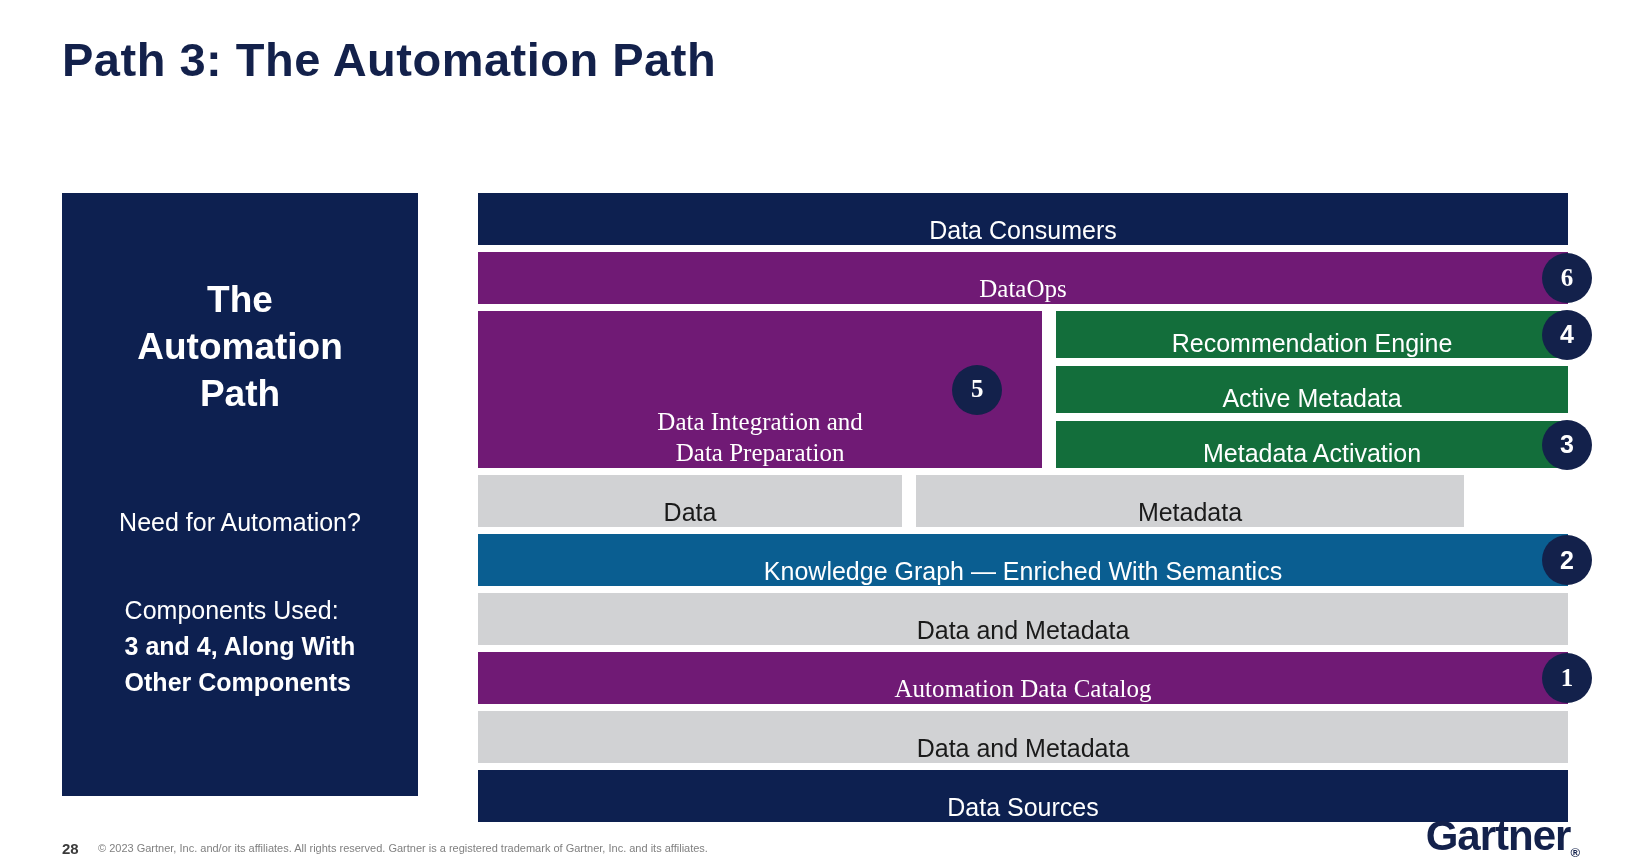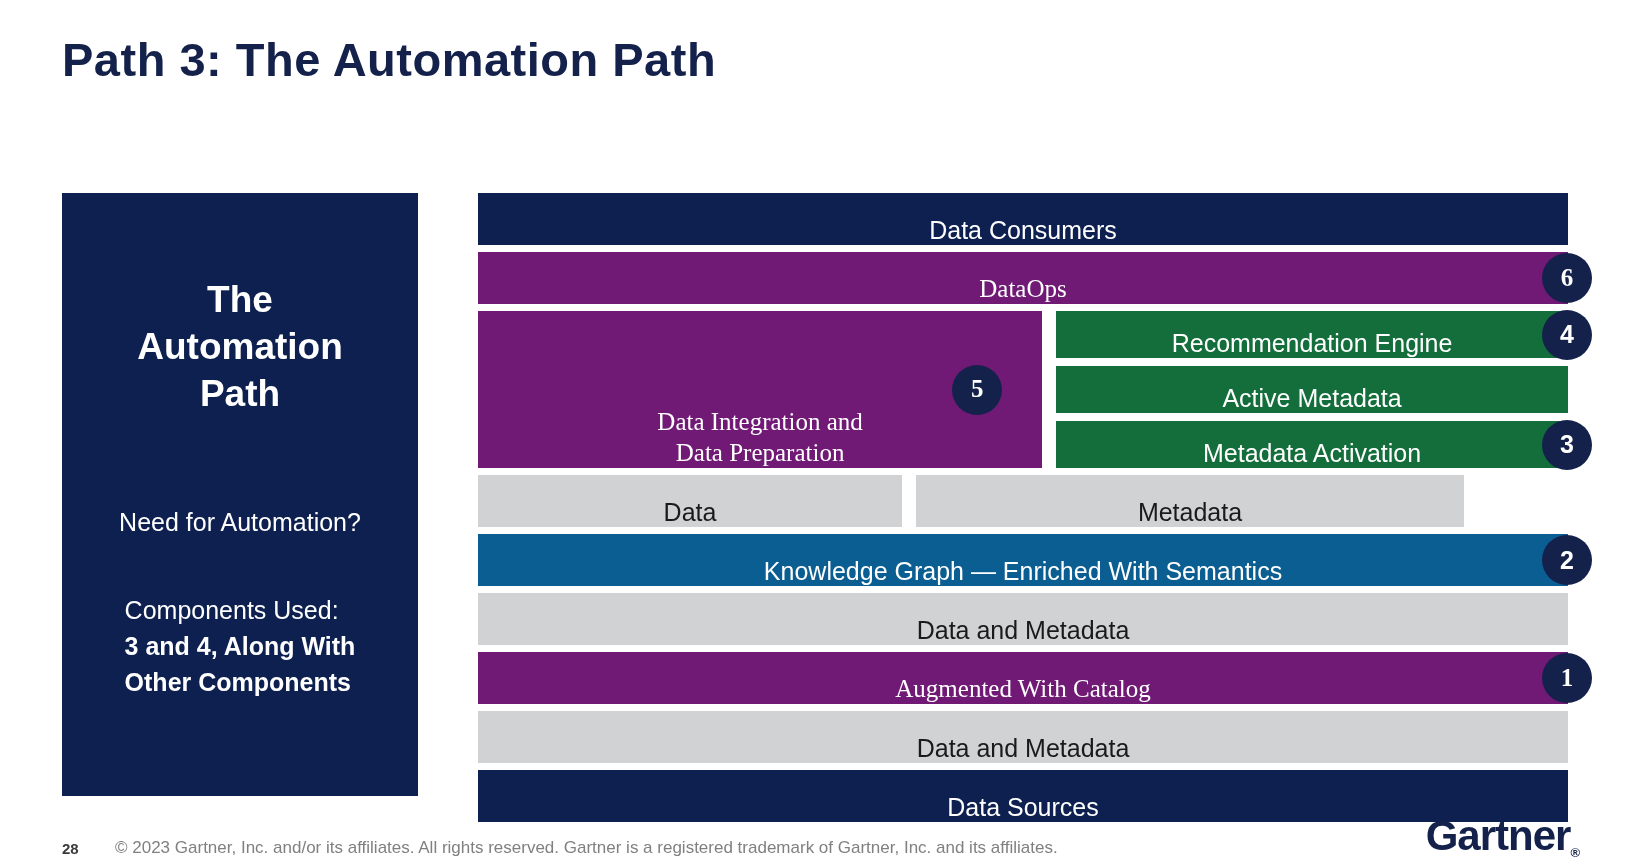--- a/index.html
+++ b/index.html
@@ -127,22 +127,22 @@
 
   
   .footer-page {
     position: absolute;
     left: 62px; top: 848px;
     font-size: 15px; font-weight: bold; color: #3b3b3b;
     transform: translateY(-50%);
   }
   .footer-copy {
     position: absolute;
-    left: 115px; top: 848px;
-    font-size: 17px; color: #808080;
+    left: 98px; top: 848px;
+    font-size: 11px; color: #808080;
     transform: translateY(-50%);
     white-space: nowrap;
   }
   .logo {
     position: absolute;
     right: 72px; top: 812px;
     font-size: 42px;
     font-weight: bold;
     color: #13214b;
     letter-spacing: -1px;
@@ -230,21 +230,21 @@
     </div>
 
     <div class="row" id="r-dm1">
       <div class="bar gray full">
         <span>Data and Metadata</span>
       </div>
     </div>
 
     <div class="row" id="r-adc">
       <div class="bar orange full">
-        <span>Augmented With Catalog</span>
+        <span>Automation Data Catalog</span>
         <span class="badge">1</span>
       </div>
     </div>
 
     <div class="row" id="r-dm2">
       <div class="bar gray full">
         <span>Data and Metadata</span>
       </div>
     </div>
 

